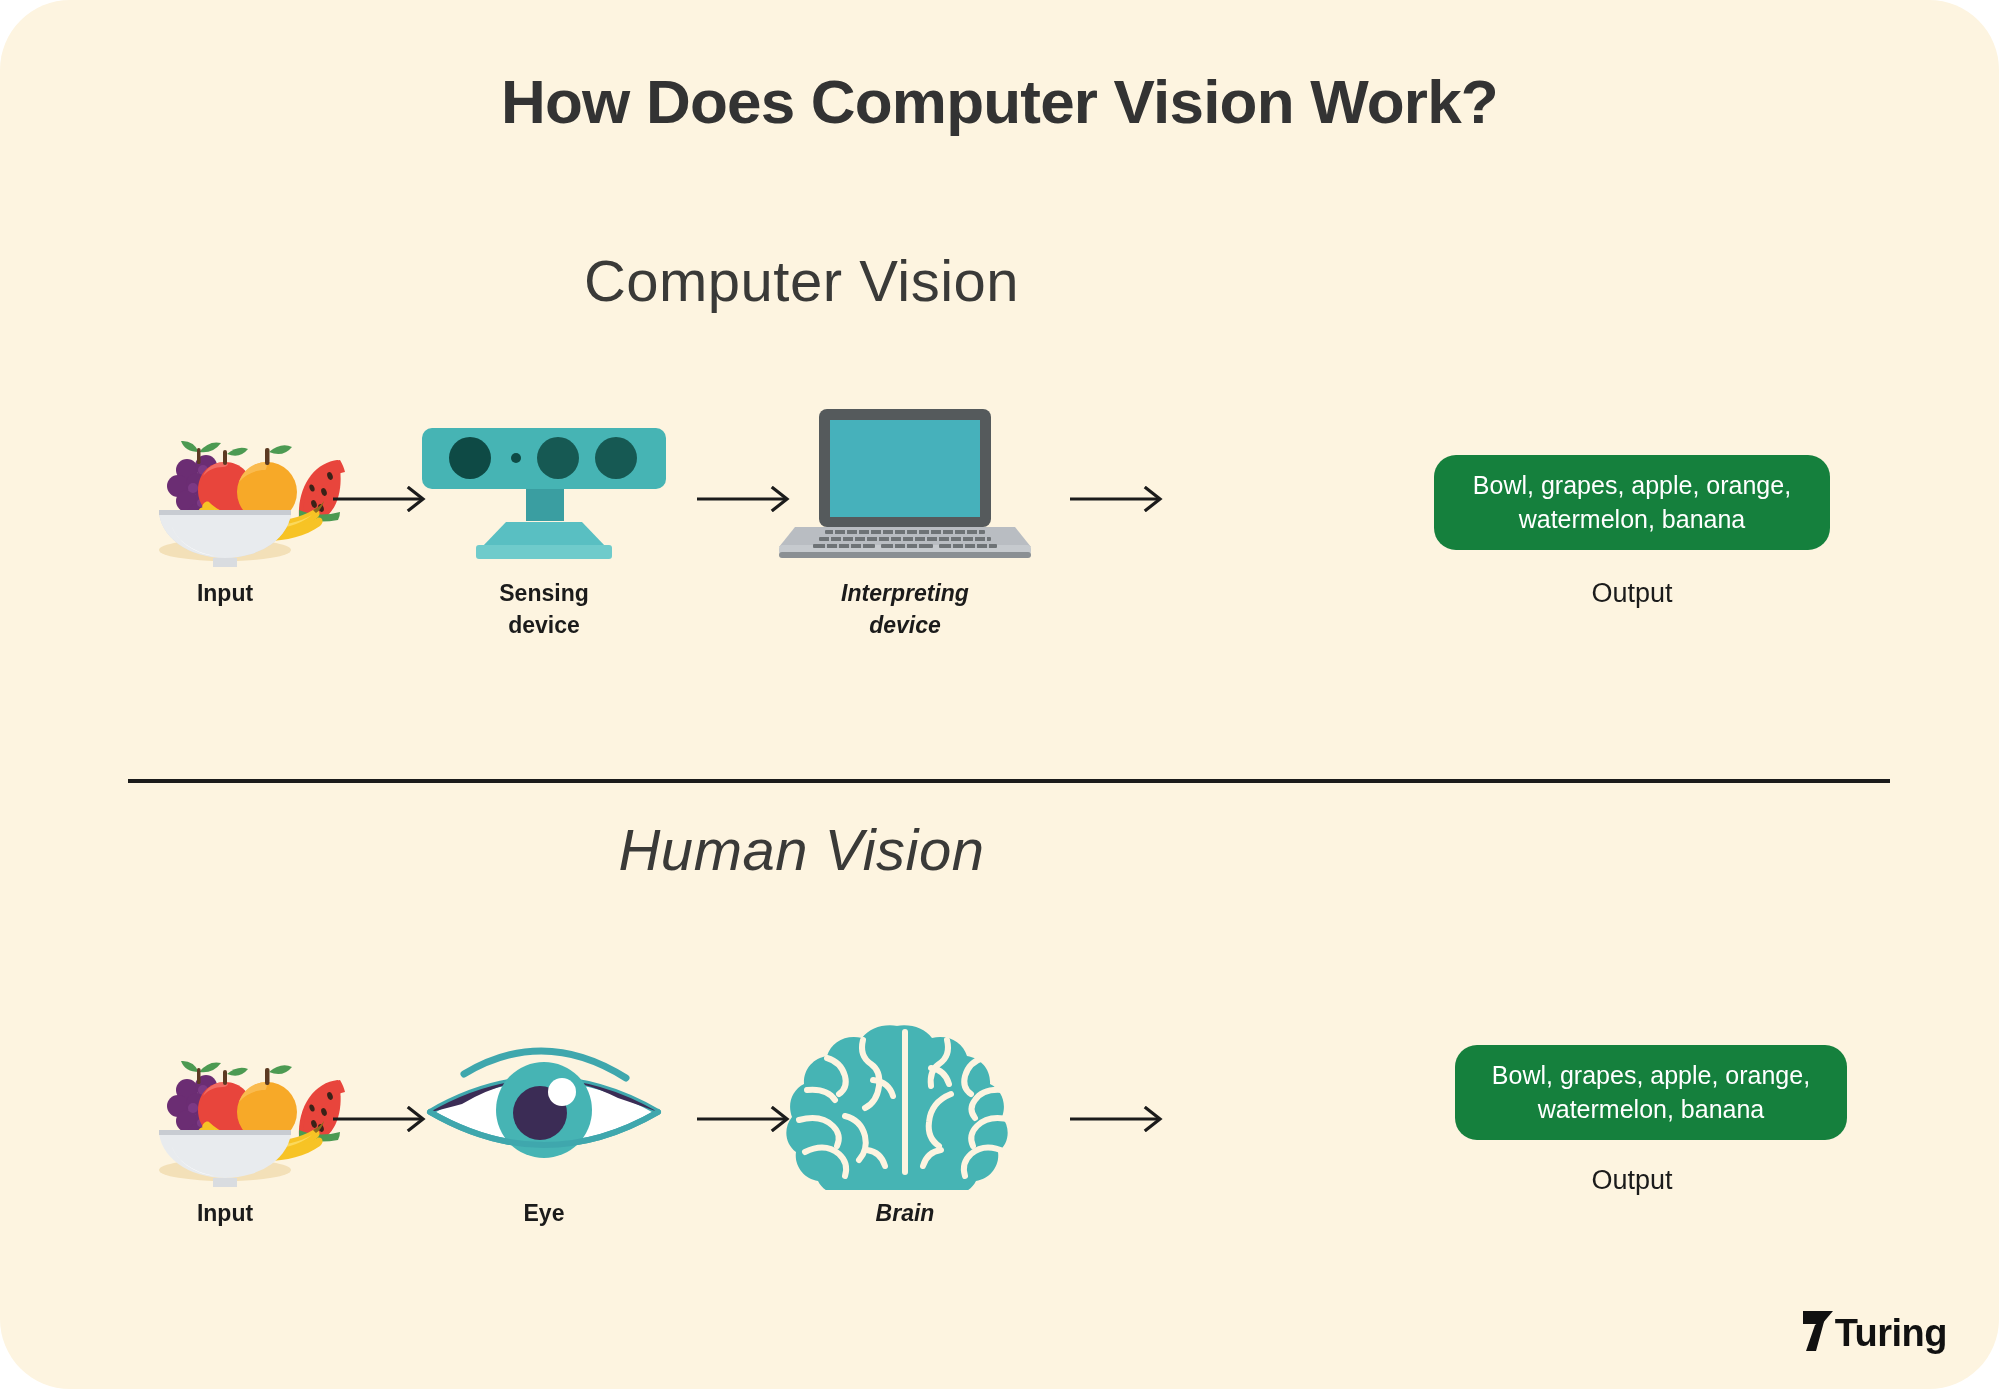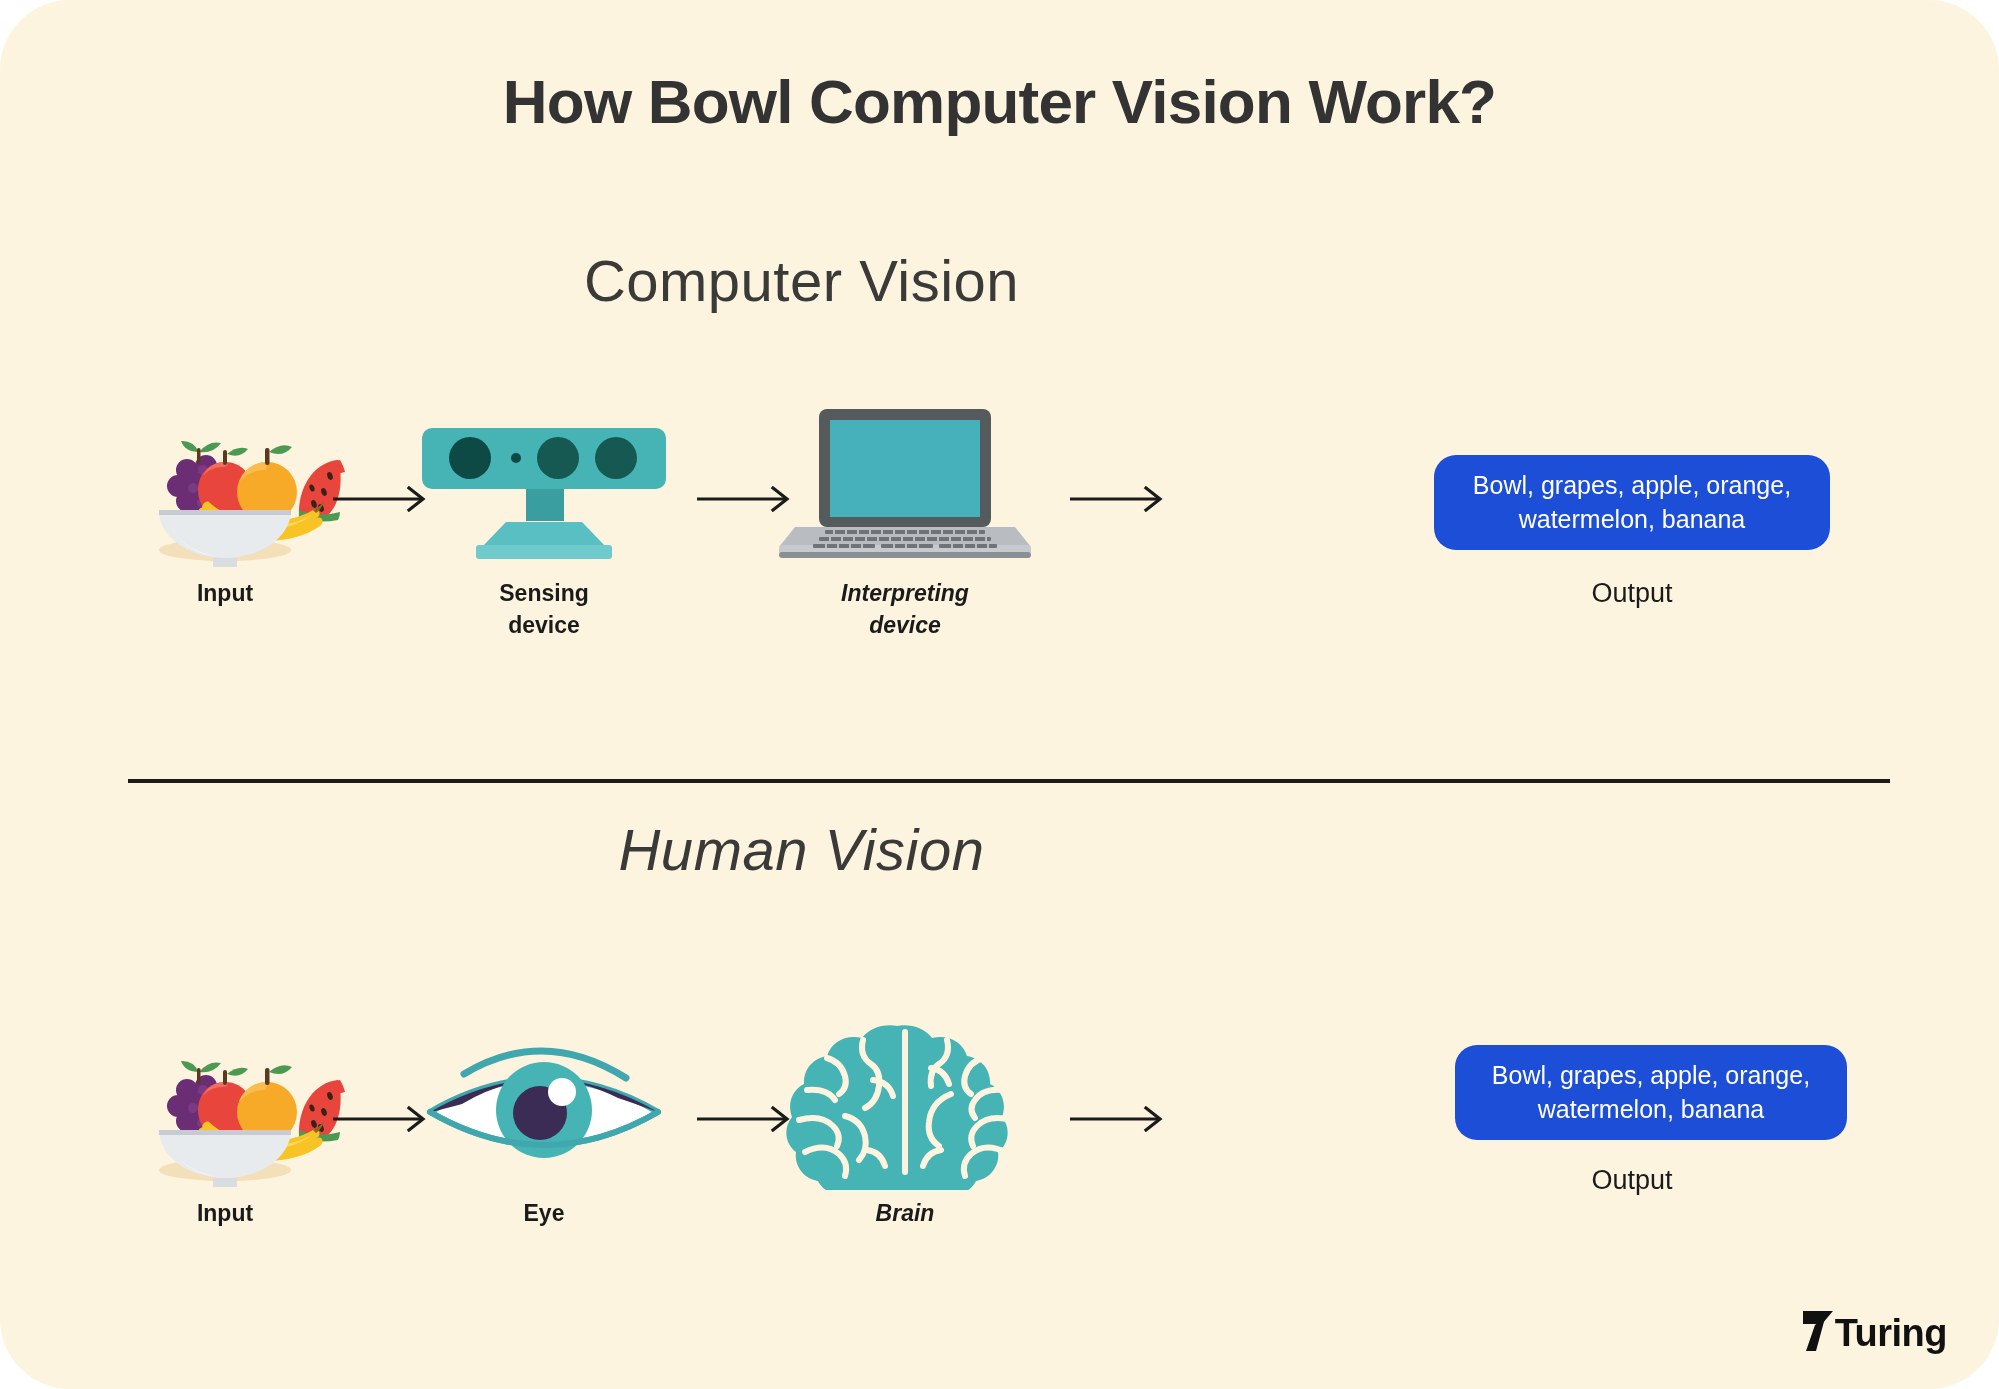--- a/index.html
+++ b/index.html
@@ -77,21 +77,21 @@
   #arr1 { left: 333px; }
   #arr2 { left: 697px; }
   #arr3 { left: 1070px; }
   #arr4 { left: 333px; }
   #arr5 { left: 697px; }
   #arr6 { left: 1070px; }
 
   
   .pill {
     position: absolute;
-    background: #1d4ed8;
+    background: #15803d;
     border-radius: 22px;
     color: #ffffff;
     font-size: 25px;
     line-height: 1.33;
     text-align: center;
     display: flex;
     align-items: center;
     justify-content: center;
     padding: 14px 18px;
     box-sizing: border-box;
@@ -122,21 +122,21 @@
   .brand-name {
     font-size: 38px; font-weight: 700; color: #111111;
     letter-spacing: -0.5px;
   }
 </style>
 </head>
 <body>
 
 <div class="card">
 
-  <div class="title">How Bowl Computer Vision Work?</div>
+  <div class="title">How Does Computer Vision Work?</div>
 
   <div class="section-heading" id="cv-heading">Computer Vision</div>
 
   <div class="flow" id="cv-flow">
 
     <div class="stage col1">
       <div class="art">
         <svg width="300" height="170" viewBox="0 0 300 170">
           <ellipse cx="150" cy="150" rx="66" ry="11" fill="#F3E0B8"></ellipse>
 

